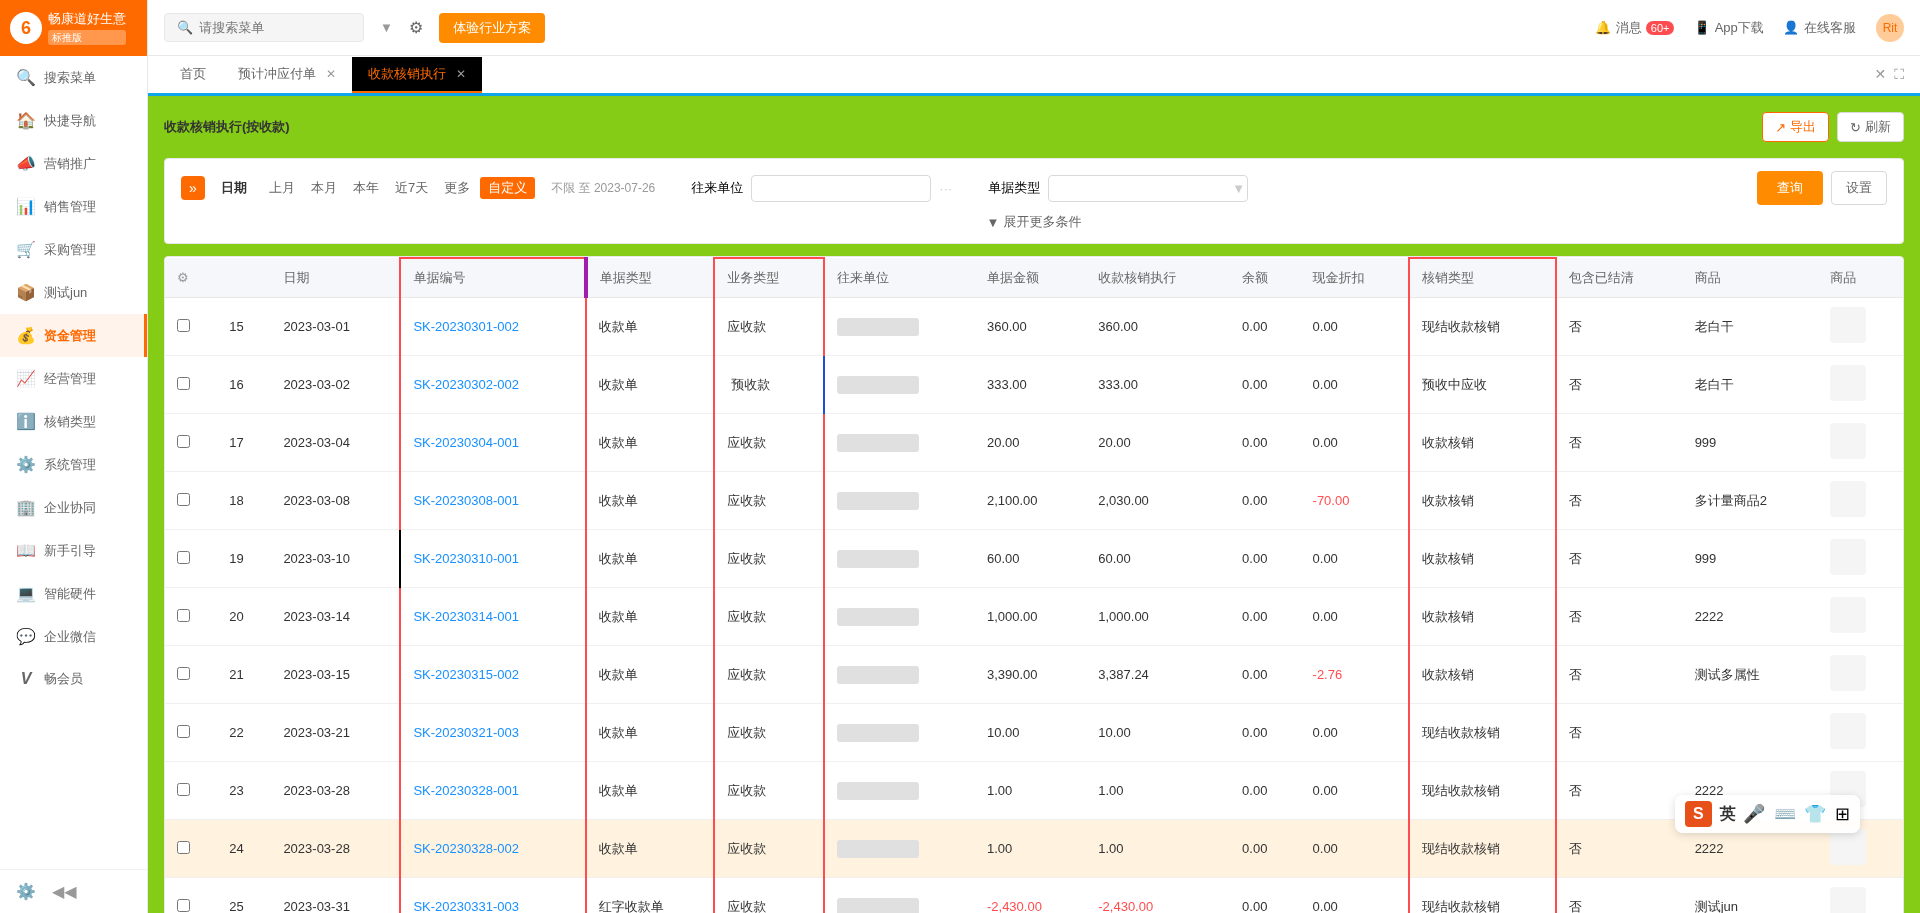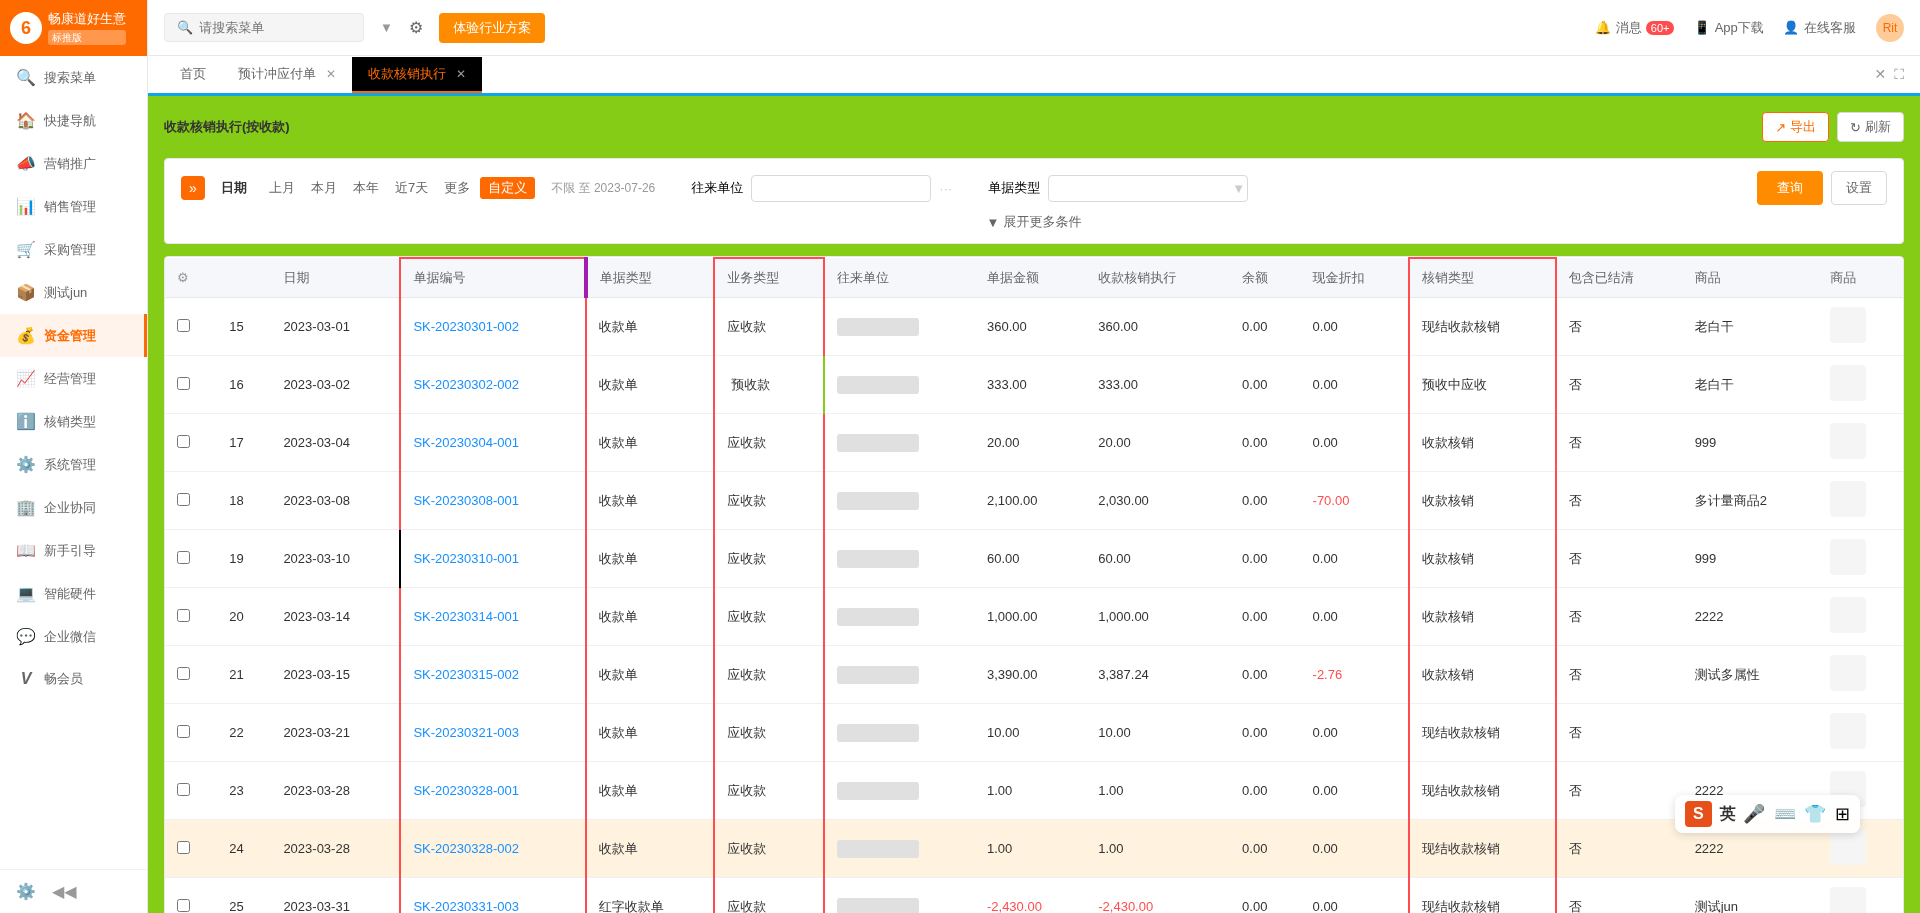--- a/index.html
+++ b/index.html
@@ -302,21 +302,21 @@
     <td>否</td>
     <td>老白干</td>
     <td><span style="display:inline-block;width:36px;height:36px;background:#f5f5f5;border-radius:4px;"></span></td>
   </tr>
             <tr>
     <td><input type="checkbox" style=""></td>
     <td>16</td>
     <td>2023-03-02</td>
     <td style="border-left:2px solid #ff4d4f;border-right:2px solid #ff4d4f;"><a class="link-text">SK-20230302-002</a></td>
     <td>收款单</td>
-    <td style="border-left:2px solid #ff4d4f;border-right:2px solid #84cc16;padding-left:16px;">预收款</td>
+    <td style="border-left:2px solid #ff4d4f;border-right:2px solid #1d4ed8;padding-left:16px;">预收款</td>
     <td><span style="background:#e0e0e0;color:#e0e0e0;border-radius:3px;padding:2px 24px;font-size:12px;">████</span></td>
     <td>333.00</td>
     <td>333.00</td>
     <td>0.00</td>
     <td>0.00</td>
     <td style="border-left:2px solid #ff4d4f;border-right:2px solid #ff4d4f;">预收中应收</td>
     <td>否</td>
     <td>老白干</td>
     <td><span style="display:inline-block;width:36px;height:36px;background:#f5f5f5;border-radius:4px;"></span></td>
   </tr>

